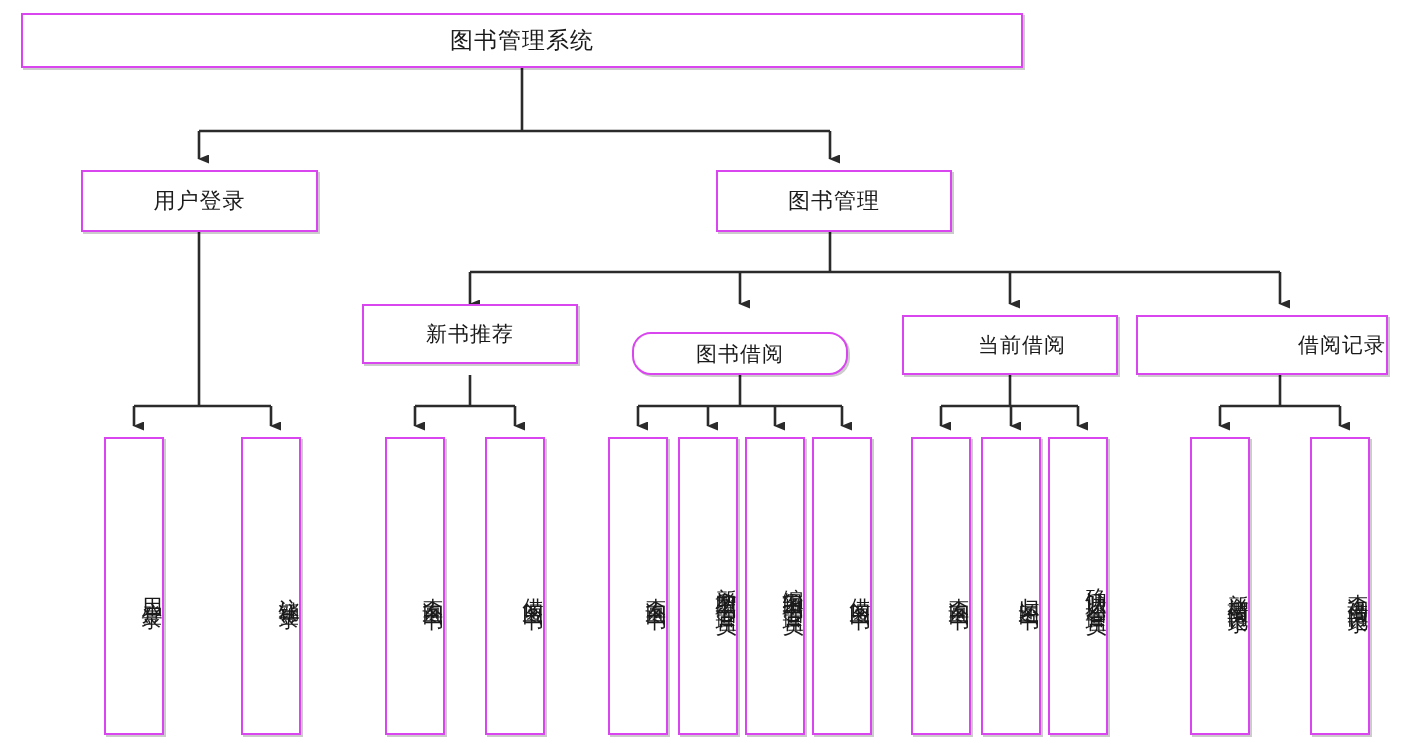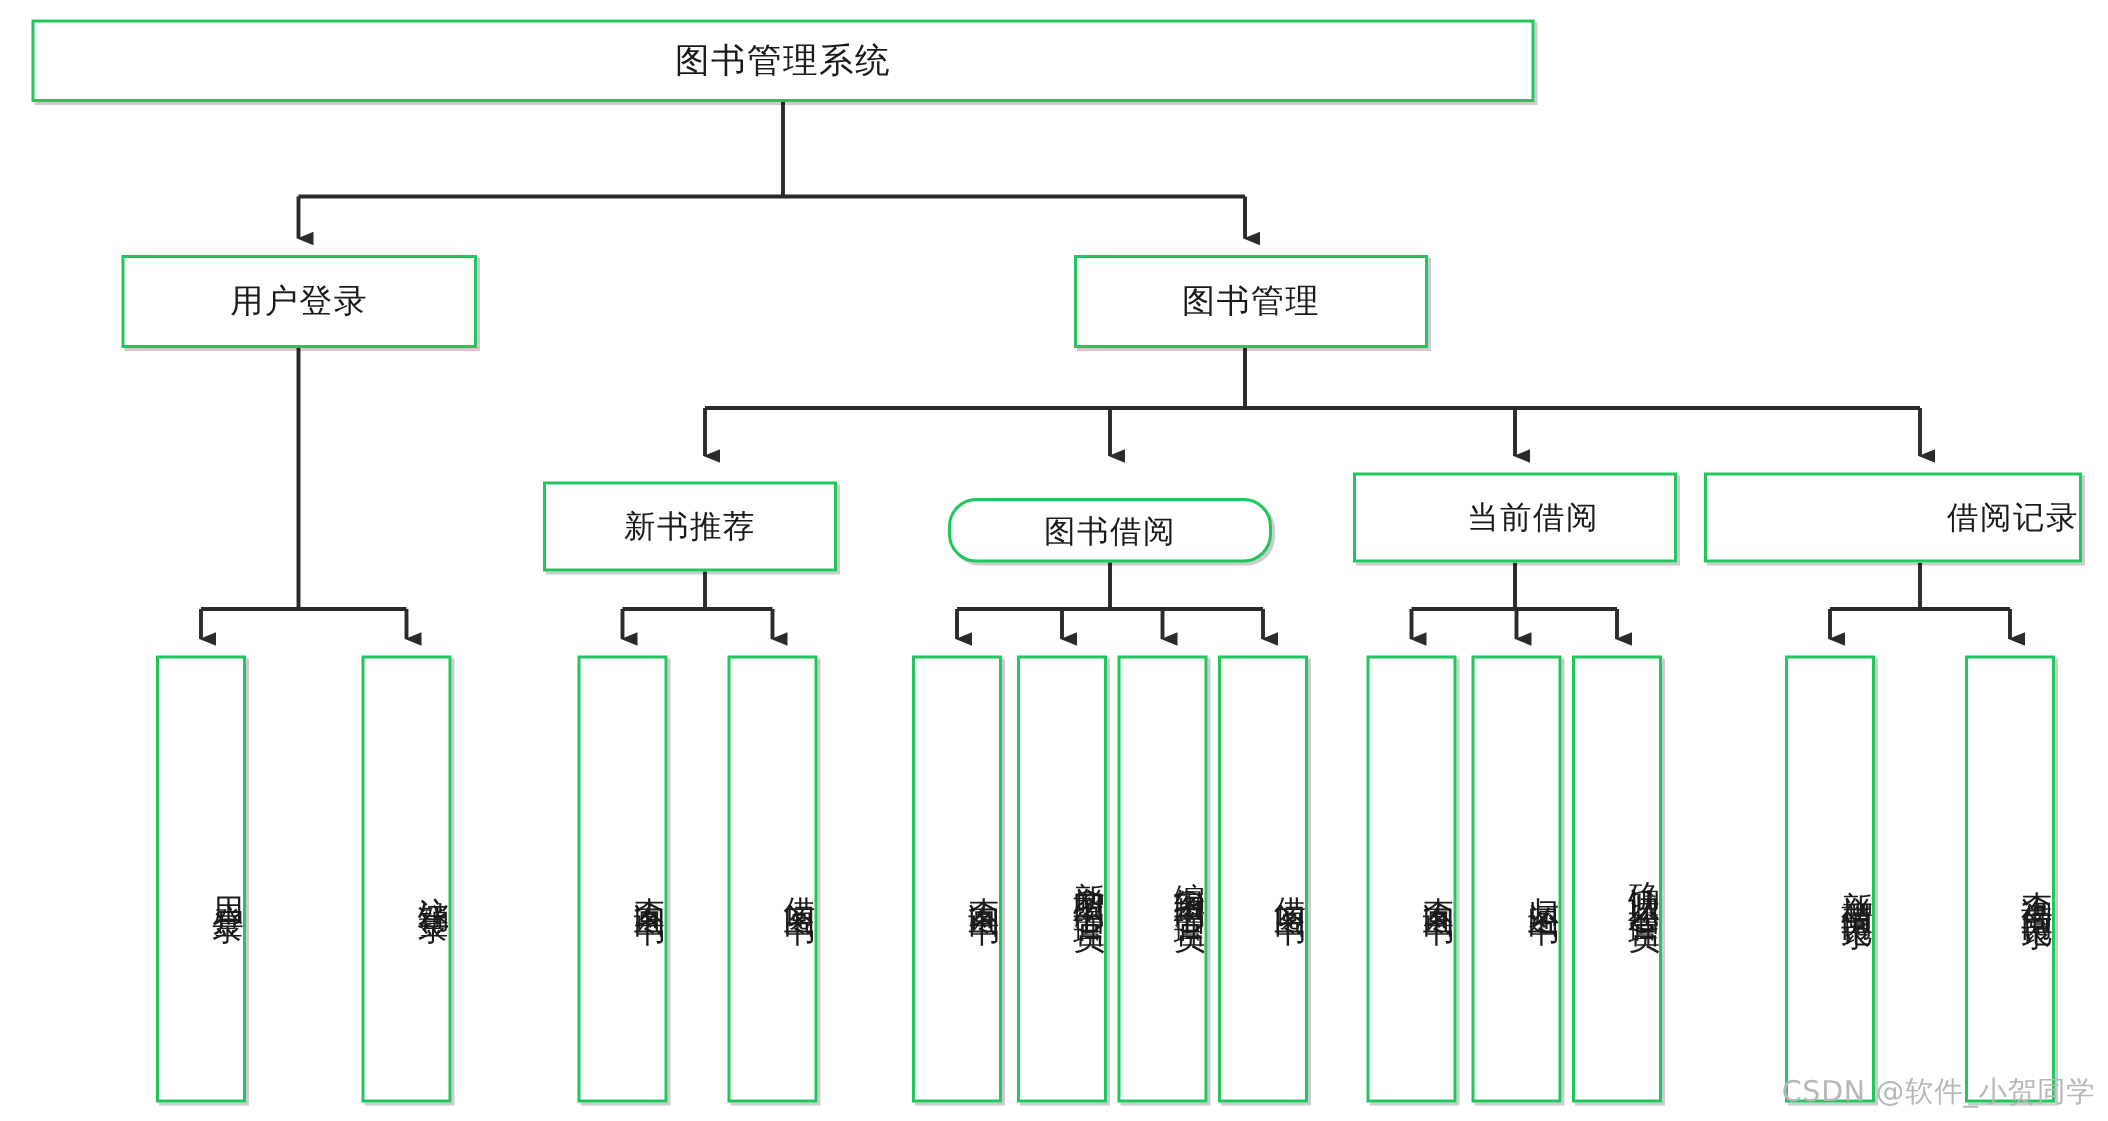--- a/index.html
+++ b/index.html
@@ -23,21 +23,21 @@
     left: 0;
     top: 0;
     width: 1405px;
     height: 747px;
     pointer-events: none;
   }
   .node {
     position: absolute;
     box-sizing: border-box;
     background: #ffffff;
-    border: 2px solid #22c55e;
+    border: 2px solid #d946ef;
     display: flex;
     align-items: center;
     justify-content: center;
     color: #1a1a1a;
     text-align: center;
     box-shadow: 2px 2px 0 rgba(0,0,0,0.20);
     z-index: 2;
   }
   .node.level-0 {
     font-size: 23px;
@@ -130,21 +130,21 @@
   <div id="node-layer">
       <div class="node level-0" style="left: 21px; top: 13px; width: 1002px; height: 55px;">
         <span class="node-label">图书管理系统</span>
       </div>
       <div class="node level-1" style="left: 81px; top: 170px; width: 237px; height: 62px;">
         <span class="node-label">用户登录</span>
       </div>
       <div class="node level-1" style="left: 716px; top: 170px; width: 236px; height: 62px;">
         <span class="node-label">图书管理</span>
       </div>
-      <div class="node level-2" style="left: 362px; top: 321px; width: 196px; height: 60px;">
+      <div class="node level-2" style="left: 362px; top: 304px; width: 216px; height: 60px;">
         <span class="node-label">新书推荐</span>
       </div>
       <div class="node level-2" style="left: 632px; top: 332px; width: 216px; height: 43px; border-radius: 19px;">
         <span class="node-label">图书借阅</span>
       </div>
       <div class="node level-2" style="left: 902px; top: 315px; width: 216px; height: 60px; padding-left: 24px;">
         <span class="node-label">当前借阅</span>
       </div>
       <div class="node level-2" style="left: 1136px; top: 315px; width: 252px; height: 60px; justify-content: flex-end;">
         <span class="node-label">借阅记录</span>
@@ -183,14 +183,13 @@
         <span class="node-label">确认归还（管理员）</span>
       </div>
       <div class="node level-3 leaf" style="left: 1190px; top: 437px; width: 60px; height: 298px;">
         <span class="node-label">新增借阅记录</span>
       </div>
       <div class="node level-3 leaf" style="left: 1310px; top: 437px; width: 60px; height: 298px;">
         <span class="node-label">查询借阅记录</span>
       </div>
     </div>
 
-  <div id="watermark">CSDN @软件_小贺同学</div>
 </div>
 
 </body></html>

